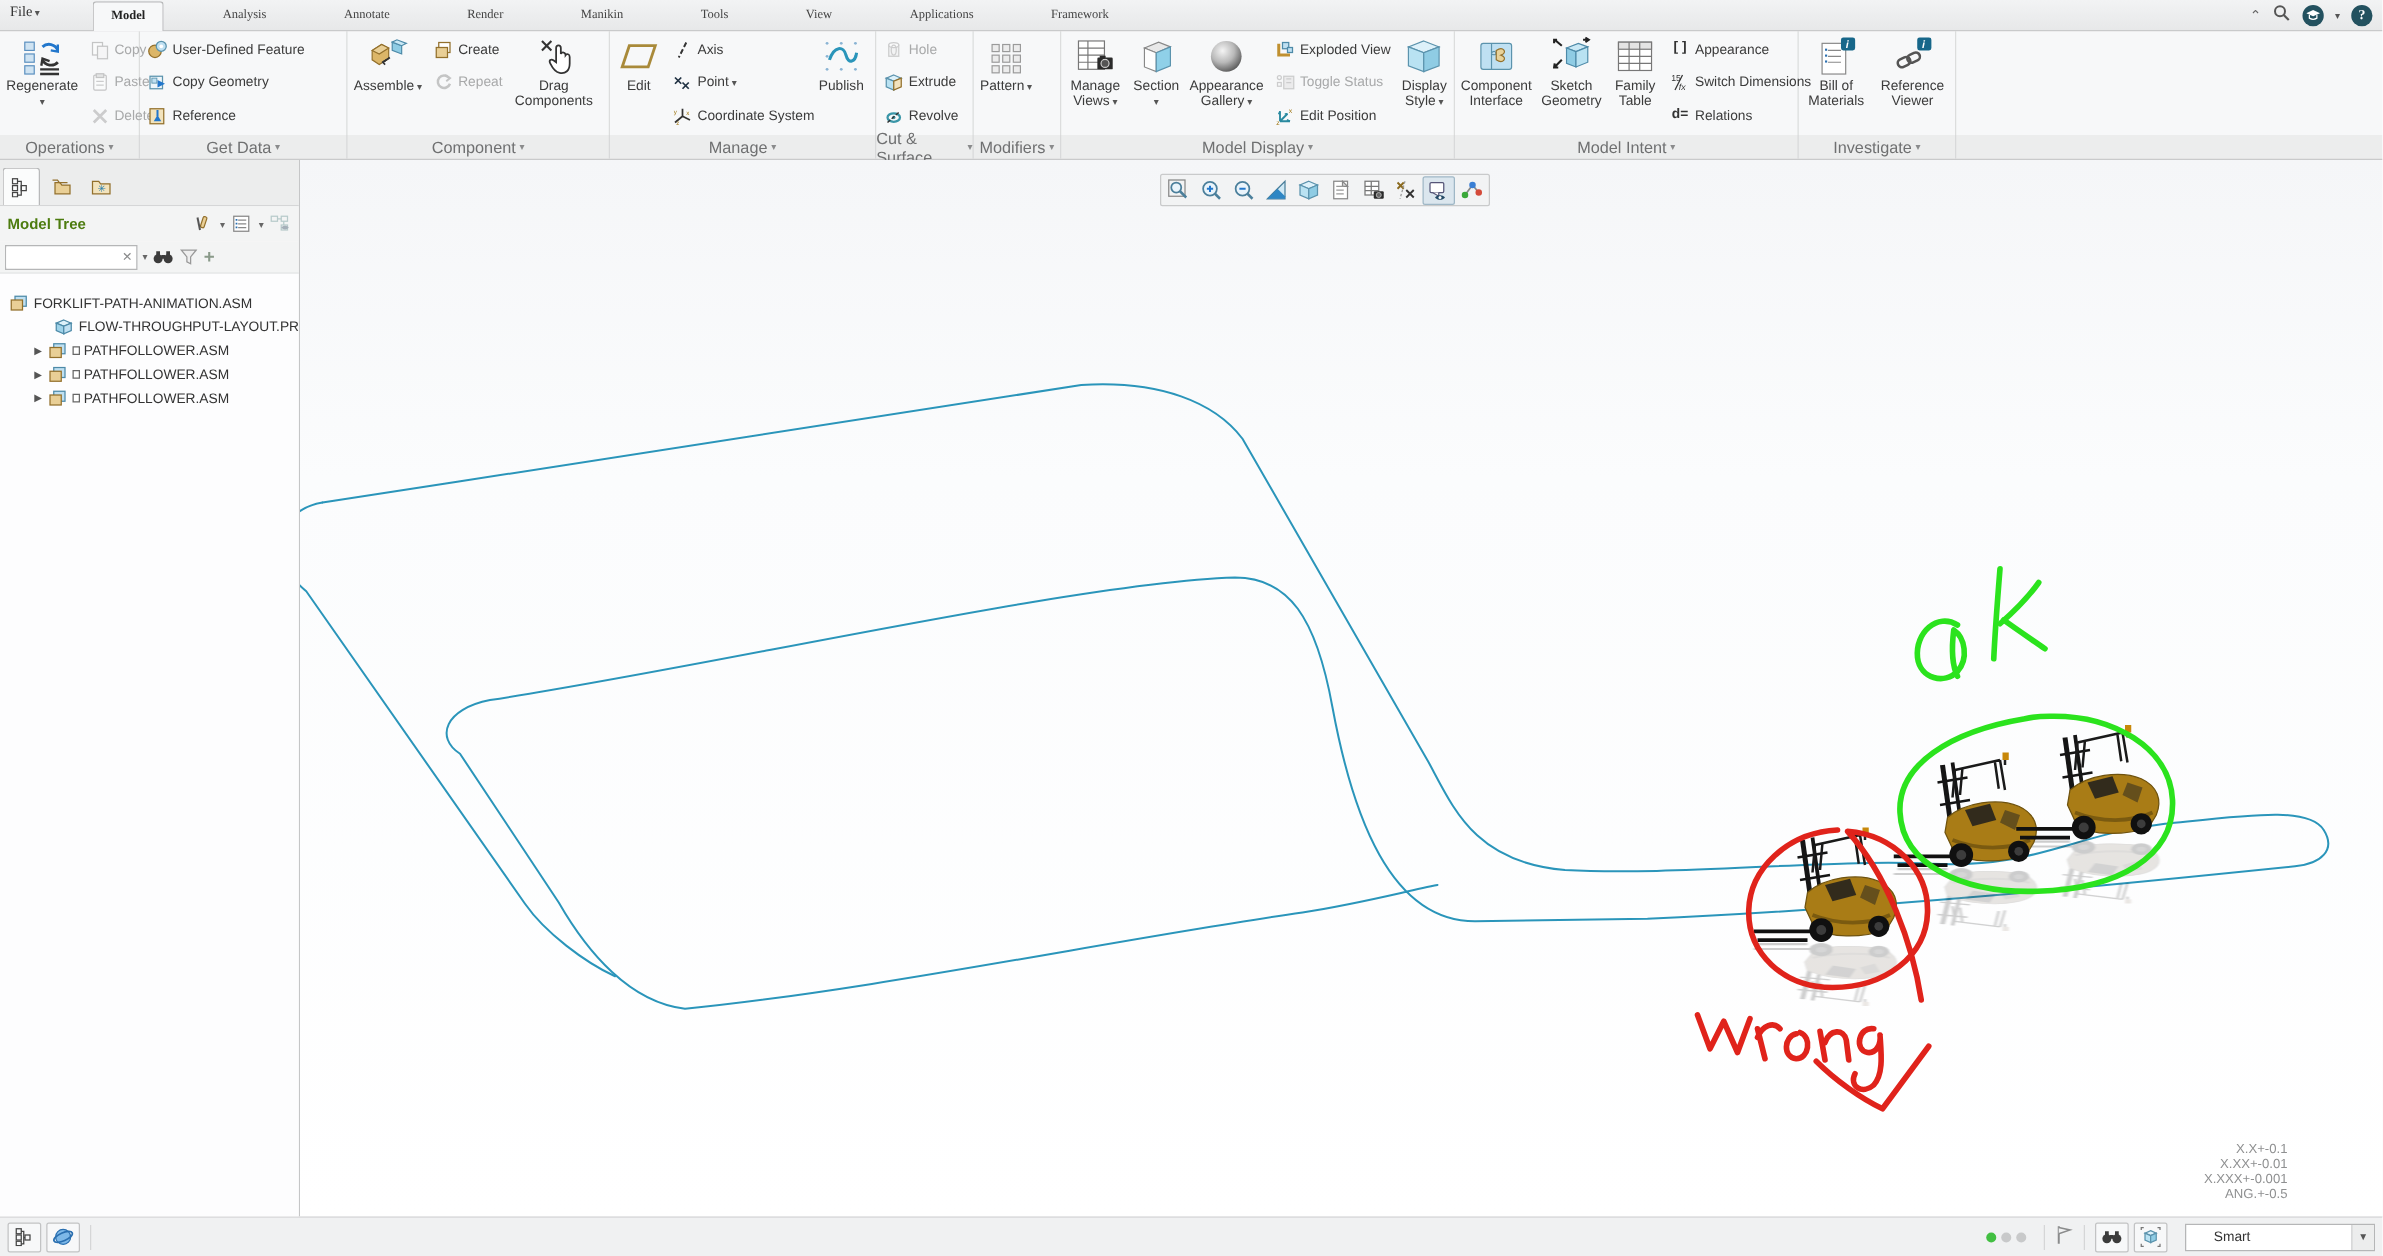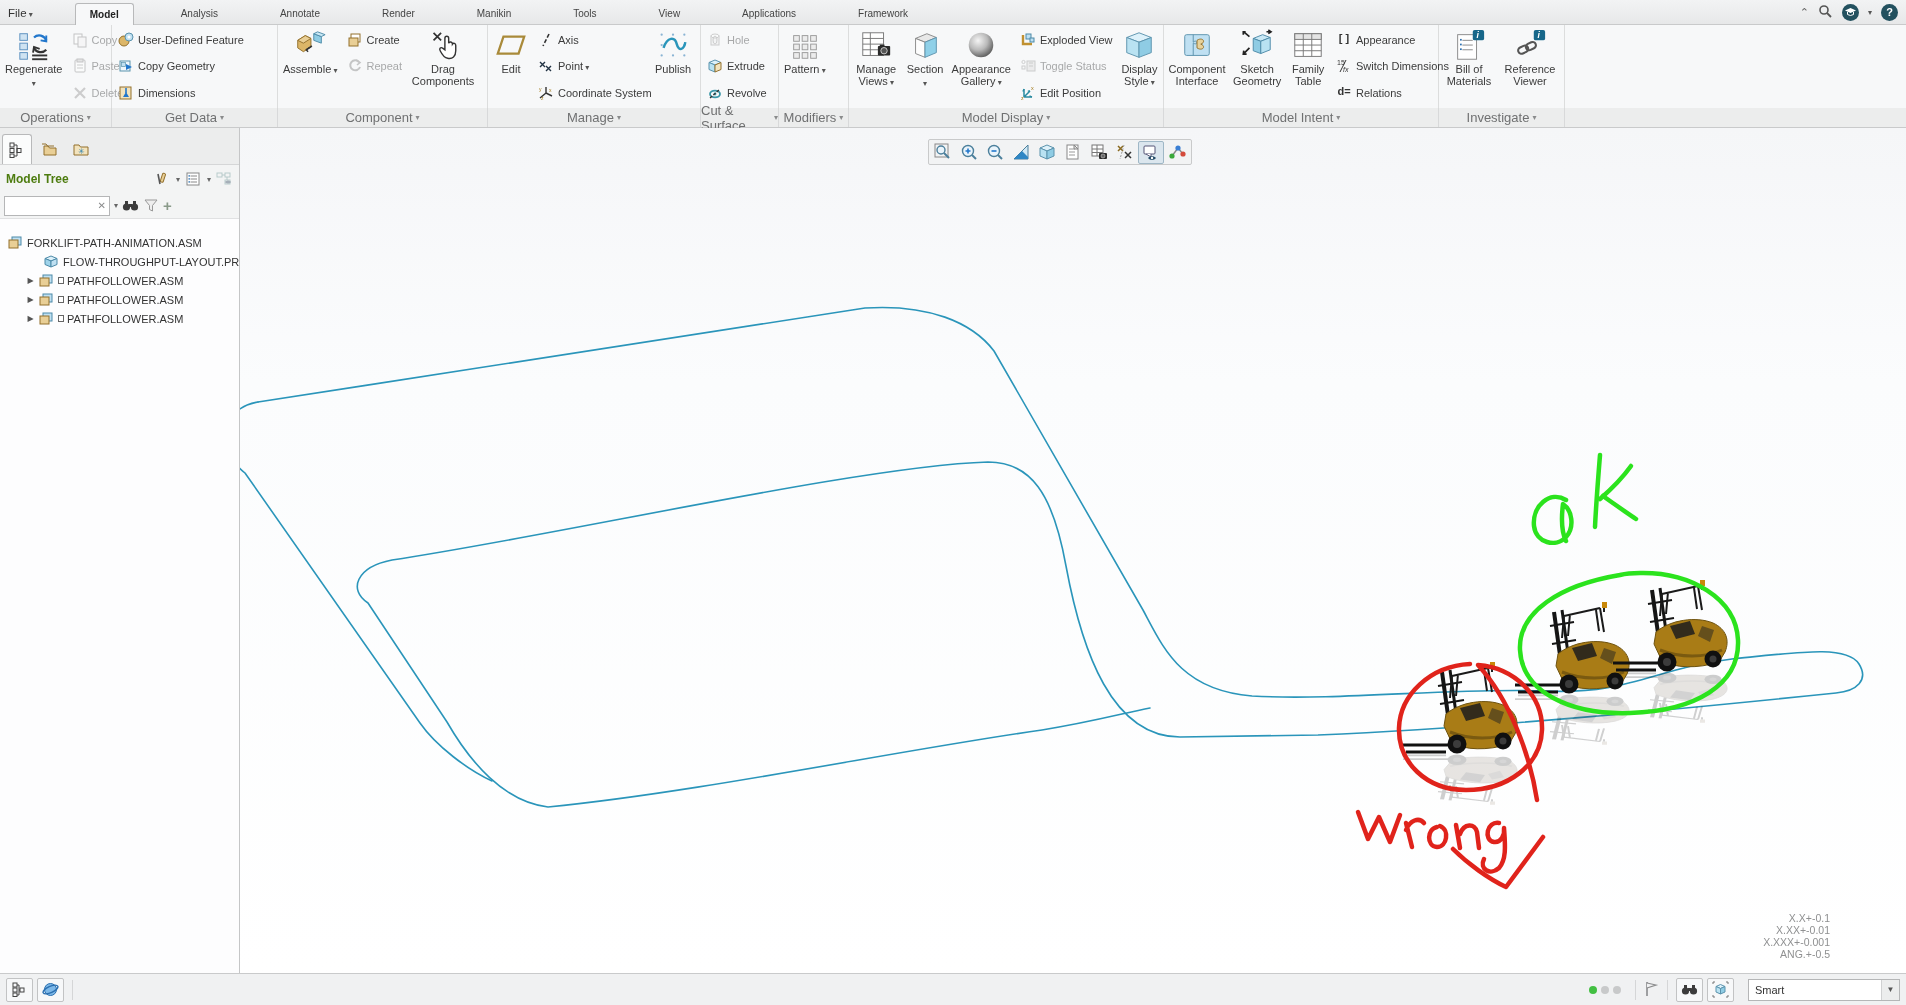--- a/index.html
+++ b/index.html
@@ -5,21 +5,21 @@
   * { box-sizing: border-box; }
   html,body { margin:0; padding:0; }
   body {
     width:1906px; height:1005px; overflow:hidden;
     font-family:"Liberation Sans", sans-serif; font-size:11px; color:#3b3b3b;
     background:#fff; user-select:none;
   }
   
   .titlebar {
     height:25px; background:linear-gradient(#f2f3f4,#e7e8e9);
-    border-bottom:1px solid #c9cacb; display:flex; align-items:flex-end; position:relative;
+    border-bottom:1px solid #c9cacb; display:flex; position:relative;font-family:Liberation Serif, serif;
   }
   .file-btn { padding:4px 10px 5px 8px; font-size:11.5px; color:#333; cursor:default; }
   .file-btn::after { content:" ▾"; font-size:8px; color:#555; }
   .tab { padding:5px 14px; font-size:10px; color:#444; border:1px solid transparent; border-bottom:none;margin-left:32px; }
   .tab.active {
     background:#f7f8f9; border-color:#b8b9ba; border-radius:3px 3px 0 0;
     font-weight:bold; color:#222; position:relative; top:1px; padding-top:5px;
   }
   .win-icons { position:absolute; right:8px; top:2px; display:flex; gap:9px; align-items:center; height:20px; }
   .circ-ic { width:17px; height:17px; border-radius:50%; background:#23515f; color:#fff; font-size:11px;
@@ -79,21 +79,21 @@
   .gbtn.pressed { background:#dbe6ee; border-color:#9fb7c6; }
   
   .statusbar { height:32px; background:#f0f1f2; border-top:1px solid #c9cacb; display:flex; align-items:center; padding:0 6px; gap:4px; }
   .sbtn { width:27px; height:24px; border:1px solid #c2c3c4; background:#f7f8f9; border-radius:2px;
     display:flex; align-items:center; justify-content:center; }
   .ssep { width:1px; height:20px; background:#d5d6d7; margin:0 4px; }
   .spacer { flex:1; }
   .dots { display:flex; gap:4px; align-items:center; margin-right:6px; }
   .dot { width:8px; height:8px; border-radius:50%; }
   .sel-wrap { width:152px; height:22px; background:#fff; border:1px solid #b5b6b7; display:flex; align-items:center; margin-left:10px; }
-  .sel-wrap .sel-text { flex:1; padding-left:6px; font-size:11px; color:#333; }
+  .sel-wrap .sel-text { flex:1; padding-left:22px; font-size:11px; color:#333; }
   .sel-btn { width:18px; height:100%; border-left:1px solid #d0d1d2; background:#eceded; display:flex; align-items:center; justify-content:center; font-size:8px; color:#555; }
 </style>
 </head>
 <body>
 
 <div class="titlebar">
   <div class="file-btn">File</div>
   <div class="tab active">Model</div>
   <div class="tab">Analysis</div>
   <div class="tab">Annotate</div>
@@ -196,21 +196,21 @@
         <span class="lbl">Copy Geometry</span>
       </div>
       <div class="rsm">
         <span class="ic16">
             <svg viewBox="0 0 16 16">
               <rect x="2" y="2" width="11" height="12" fill="#f2e3bd" stroke="#93702c"></rect>
               <polygon points="5,12 11,12 8,7" fill="#2277cc"></polygon>
               <path d="M8,3 L8,8" stroke="#2277cc" stroke-width="1.6"></path>
             </svg>
           </span>
-        <span class="lbl">Dimensions</span>
+        <span class="lbl">Reference</span>
       </div>
     </div>
   </div>
 
   <div class="rgroup" style="width:210px">
     <div class="rbig has-caret">
       <span class="i36">
         <svg viewBox="0 0 36 36">
             <polygon points="5,12 13,7 19,10 19,19 11,24 5,20" fill="#dcb668" stroke="#93702c"></polygon>
             <polygon points="5,12 13,7 19,10 11,15" fill="#e9cf96" stroke="#93702c"></polygon>

